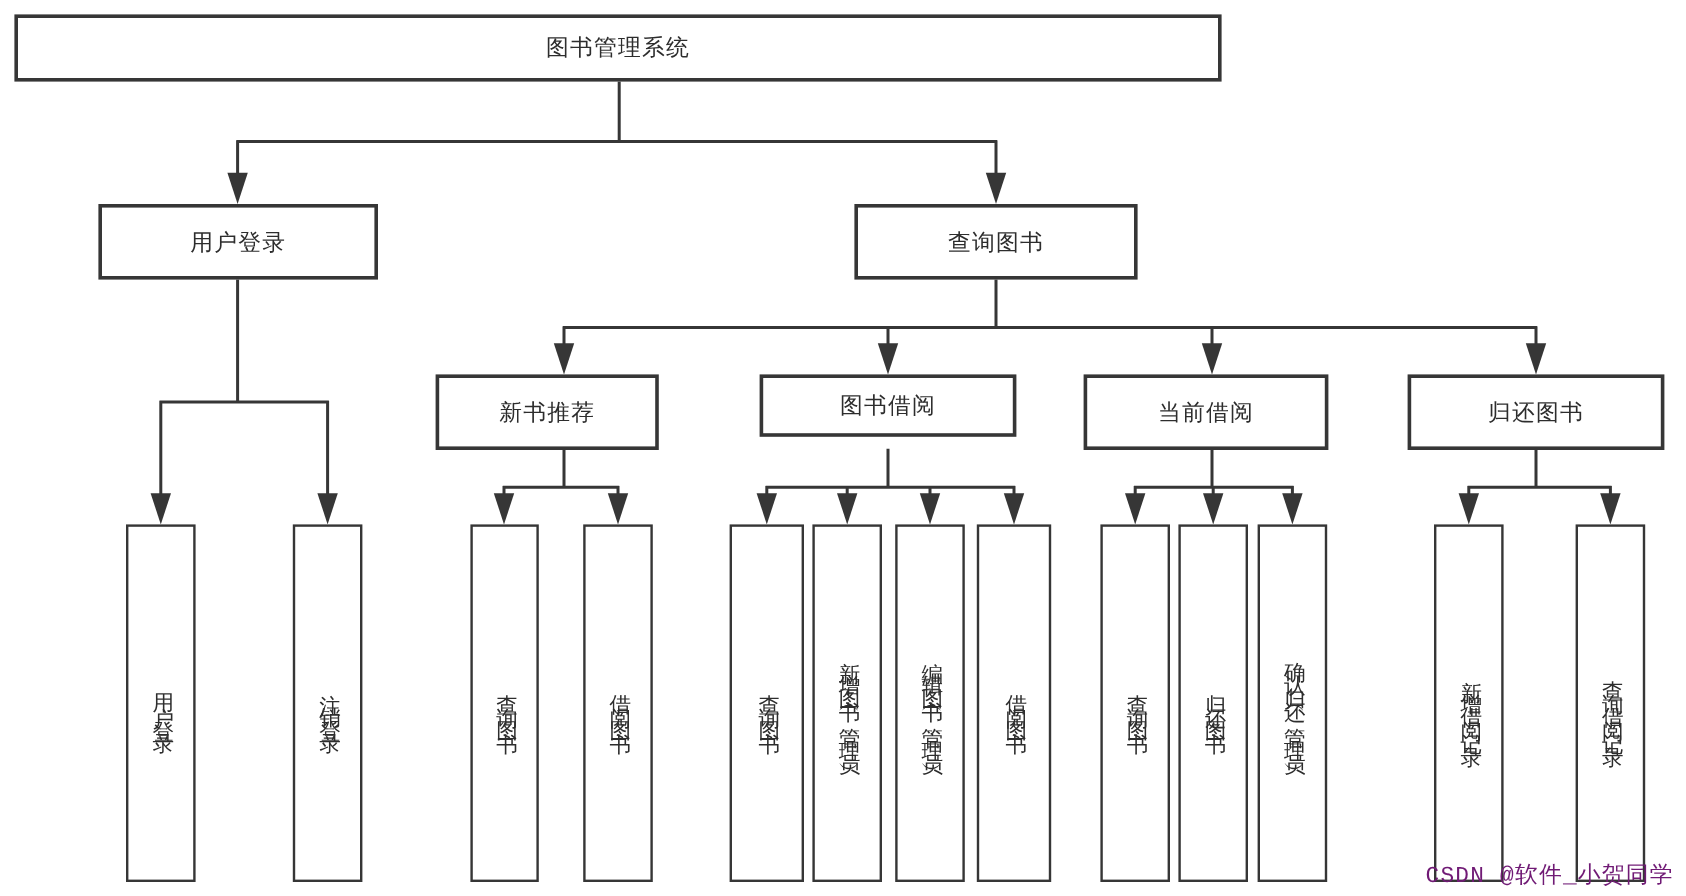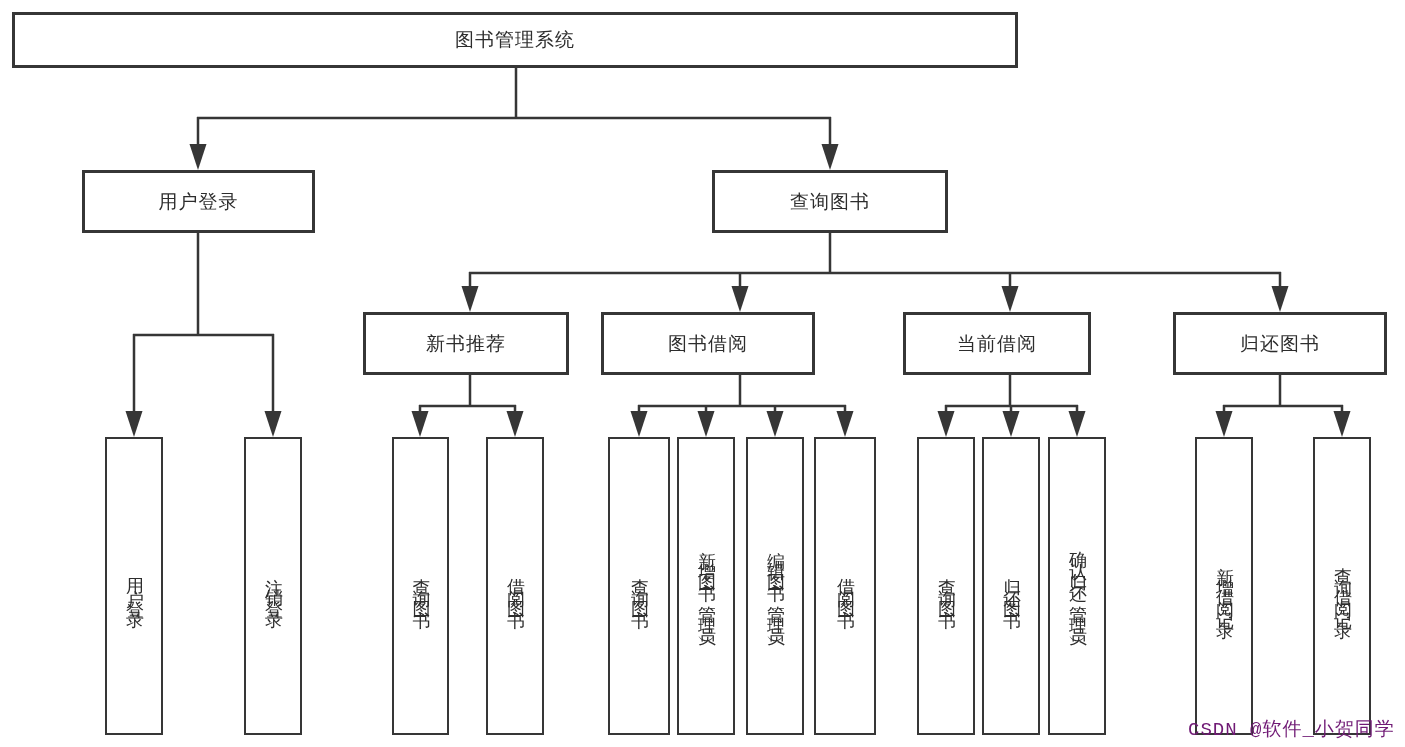--- a/index.html
+++ b/index.html
@@ -92,23 +92,23 @@
       <polygon points="1224,437 1215.5,411 1232.5,411"></polygon>
       <polygon points="1342,437 1333.5,411 1350.5,411"></polygon>
     </g>
   </svg>
 
   <div class="box" style="left:12px;top:12px;width:1006px;height:56px">图书管理系统</div>
 
   <div class="box" style="left:82px;top:170px;width:233px;height:63px">用户登录</div>
   <div class="box" style="left:712px;top:170px;width:236px;height:63px">查询图书</div>
 
-  <div class="box" style="left:363px;top:312px;width:206px;height:63px">新书推荐</div>
-  <div class="box" style="left:601px;top:312px;width:214px;height:63px">图书借阅</div>
-  <div class="box" style="left:903px;top:312px;width:188px;height:63px">当前借阅</div>
+  <div class="box" style="left:363px;top:312px;width:186px;height:63px">新书推荐</div>
+  <div class="box" style="left:633px;top:312px;width:214px;height:52px">图书借阅</div>
+  <div class="box" style="left:903px;top:312px;width:204px;height:63px">当前借阅</div>
   <div class="box" style="left:1173px;top:312px;width:214px;height:63px">归还图书</div>
 
   <div class="box leaf" style="left:105px;width:58px">
     <span class="vtext">用户登录</span>
   </div>
   <div class="box leaf" style="left:244px;width:58px">
     <span class="vtext">注销登录</span>
   </div>
 
   <div class="box leaf" style="left:392px;width:57px">

